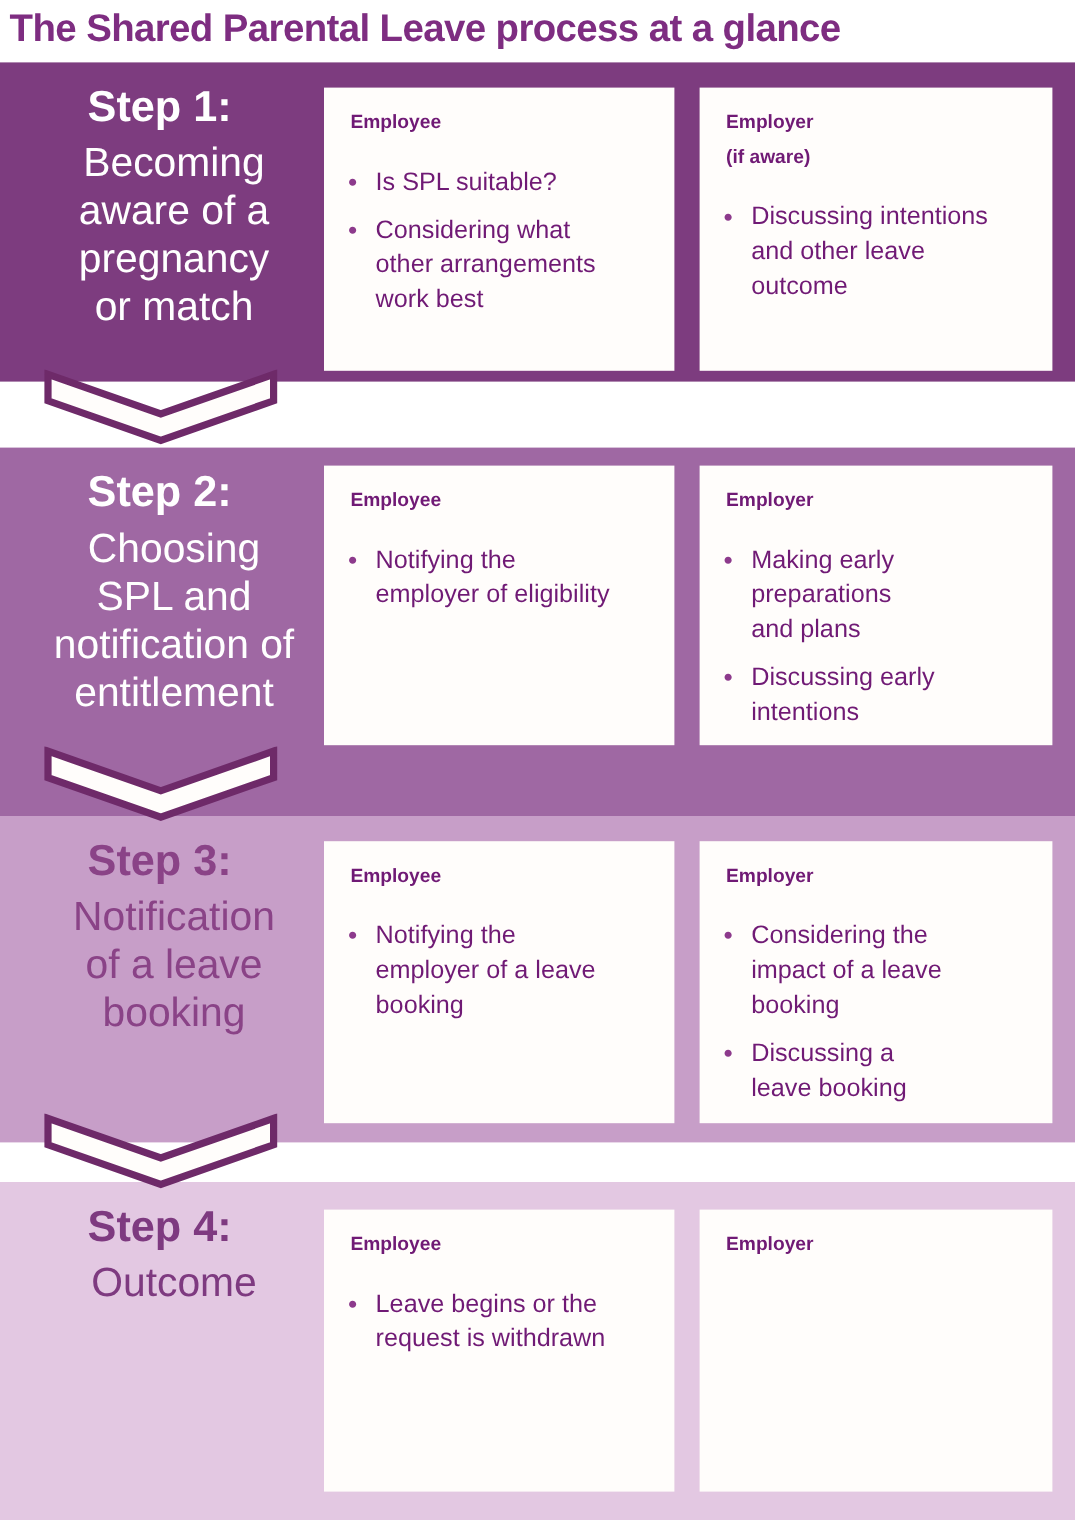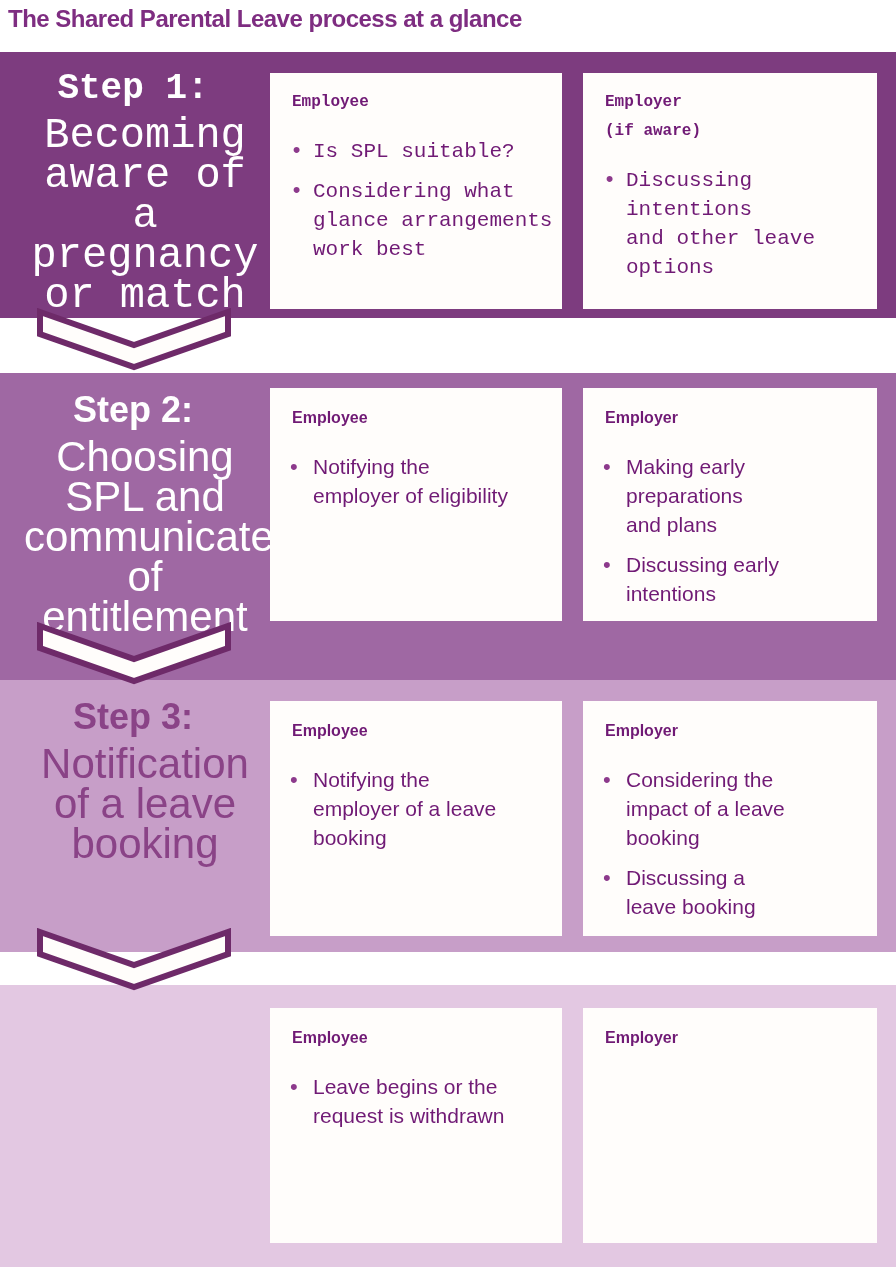--- a/index.html
+++ b/index.html
@@ -4,32 +4,32 @@
 <style>
   * { margin:0; padding:0; box-sizing:border-box; }
   body { background:#ffffff; }
   .page {
     position:relative; width:896px; height:1267px;
     background:#ffffff; overflow:hidden;
     font-family:"Liberation Sans", sans-serif;
   }
   .title {
     position:absolute; top:5px; left:8px;
-    font-size:24px; font-weight:700; letter-spacing:-0.5px;
+    font-size:32px; font-weight:700; letter-spacing:-0.5px;
     color:#7e2d81;
   }
   .band { position:absolute; left:0; width:896px; }
-  .band1 { top:52px;  height:266px; background:#7d3c7f;font-family:Liberation Mono, monospace; }
+  .band1 { top:52px;  height:266px; background:#7d3c7f; }
   .band2 { top:373px; height:324px; background:#9f68a3; }
   .band3 { top:680px; height:272px; background:#c79ec8; }
   .band4 { top:985px; height:282px; background:#e3c8e2; }
 
   .step-label { position:absolute; left:0; top:16px; width:266px; text-align:center; }
   .step-name { font-size:36px; font-weight:700; line-height:1.15; }
-  .step-sub  { font-size:42px; line-height:40px; margin-top:7px; white-space:pre-line;margin-left:24px; }
+  .step-sub  { font-size:34px; line-height:40px; margin-top:7px; white-space:pre-line;margin-left:24px; }
   .band1 .step-label, .band2 .step-label { color:#ffffff; }
   .band3 .step-label { color:#8a4387; }
   .band4 .step-label { color:#7e3a80; }
 
   .box { position:absolute; background:#fffdfb; }
   .box-employee { left:270px; width:292px; }
   .box-employer { left:583px; width:294px; }
   .band1 .box { top:21px; height:236px; }
   .band2 .box { top:15px; height:233px; }
   .band3 .box { top:21px; height:235px; }
@@ -69,41 +69,41 @@
       <div class="step-sub">Becoming
 aware of a
 pregnancy
 or match</div>
     </div>
     <div class="box box-employee">
       <h2 class="box-heading">Employee</h2>
       <ul class="bullets">
         <li>Is SPL suitable?</li>
         <li>Considering what
-glance arrangements
+other arrangements
 work best</li>
       </ul>
     </div>
     <div class="box box-employer">
       <h2 class="box-heading">Employer
 (if aware)</h2>
       <ul class="bullets">
         <li>Discussing intentions
 and other leave
-options</li>
+outcome</li>
       </ul>
     </div>
   </section>
 
   <section class="band band2">
     <div class="step-label">
       <div class="step-name">Step 2:</div>
       <div class="step-sub">Choosing
 SPL and
-communicate of
+notification of
 entitlement</div>
     </div>
     <div class="box box-employee">
       <h2 class="box-heading">Employee</h2>
       <ul class="bullets">
         <li>Notifying the
 employer of eligibility</li>
       </ul>
     </div>
     <div class="box box-employer">
@@ -139,20 +139,24 @@
         <li>Considering the
 impact of a leave
 booking</li>
         <li>Discussing a
 leave booking</li>
       </ul>
     </div>
   </section>
 
   <section class="band band4">
+    <div class="step-label">
+      <div class="step-name">Step 4:</div>
+      <div class="step-sub">Outcome</div>
+    </div>
     <div class="box box-employee">
       <h2 class="box-heading">Employee</h2>
       <ul class="bullets">
         <li>Leave begins or the
 request is withdrawn</li>
       </ul>
     </div>
     <div class="box box-employer">
       <h2 class="box-heading">Employer</h2>
     </div>

